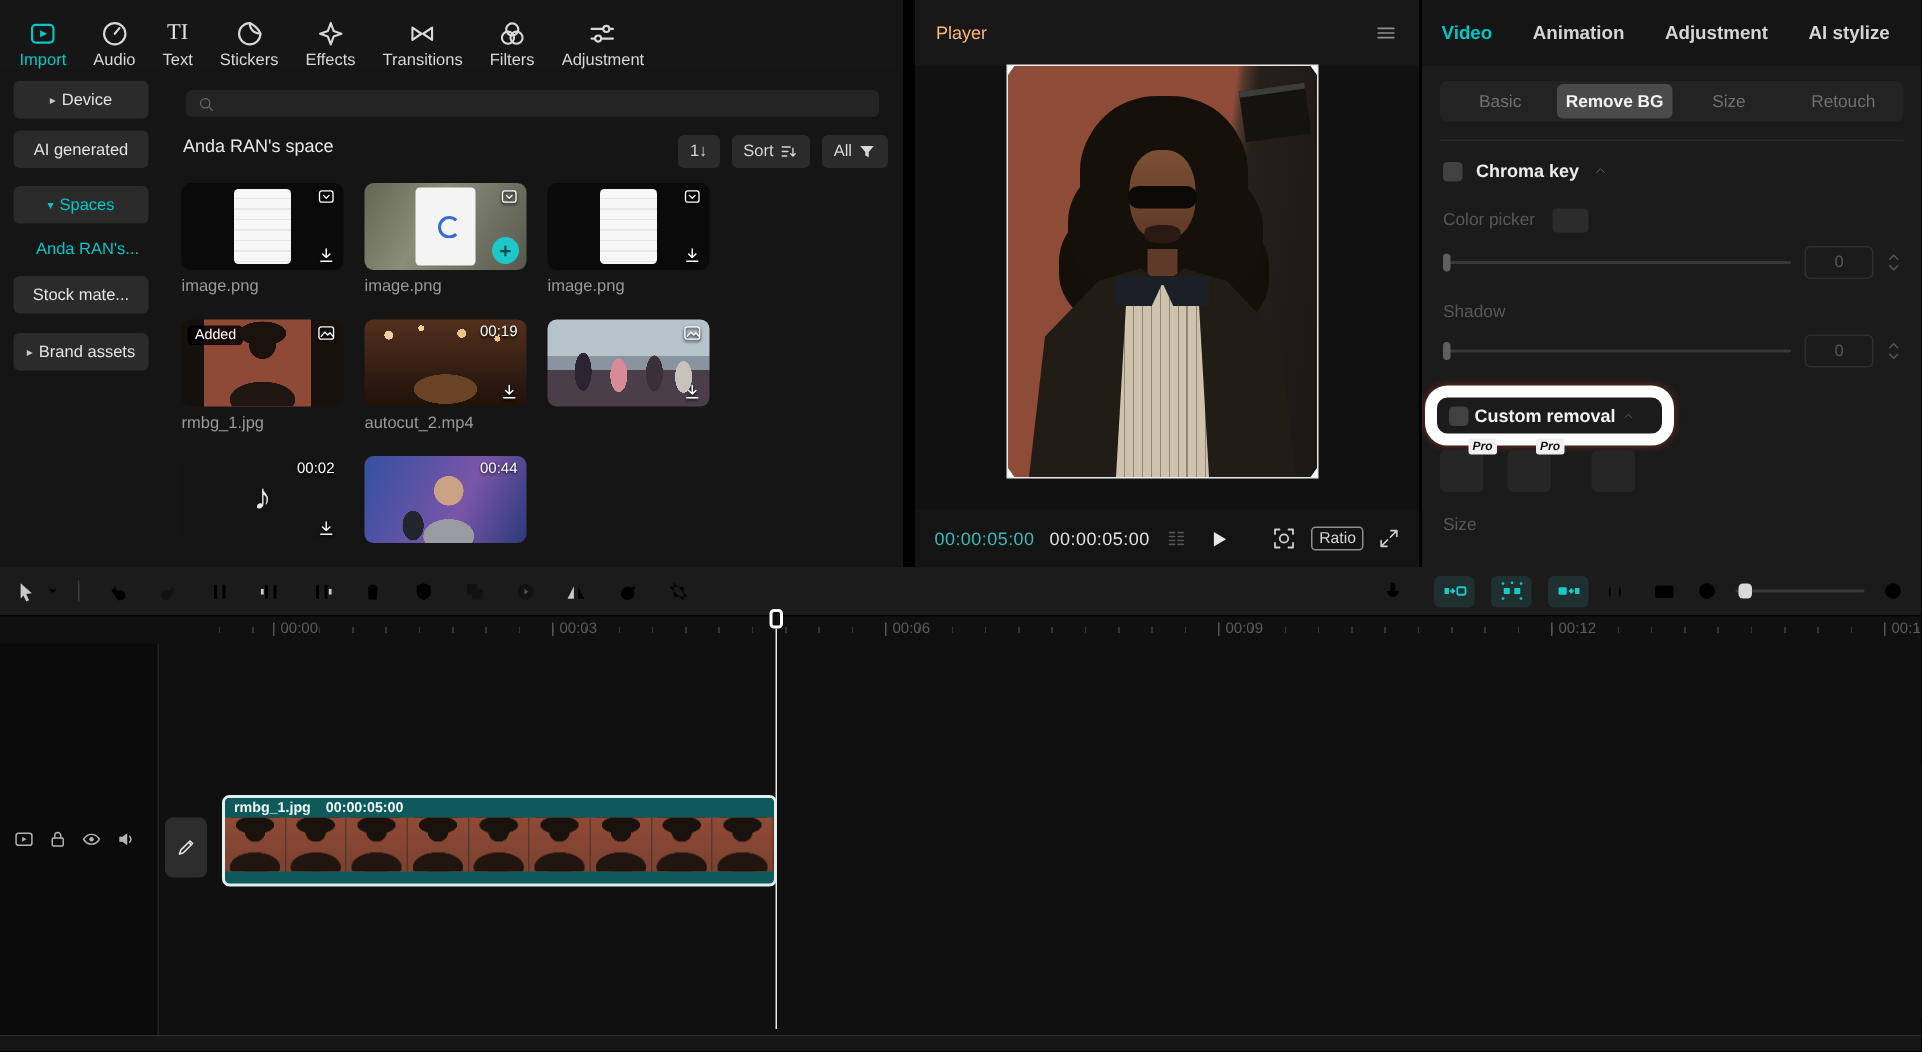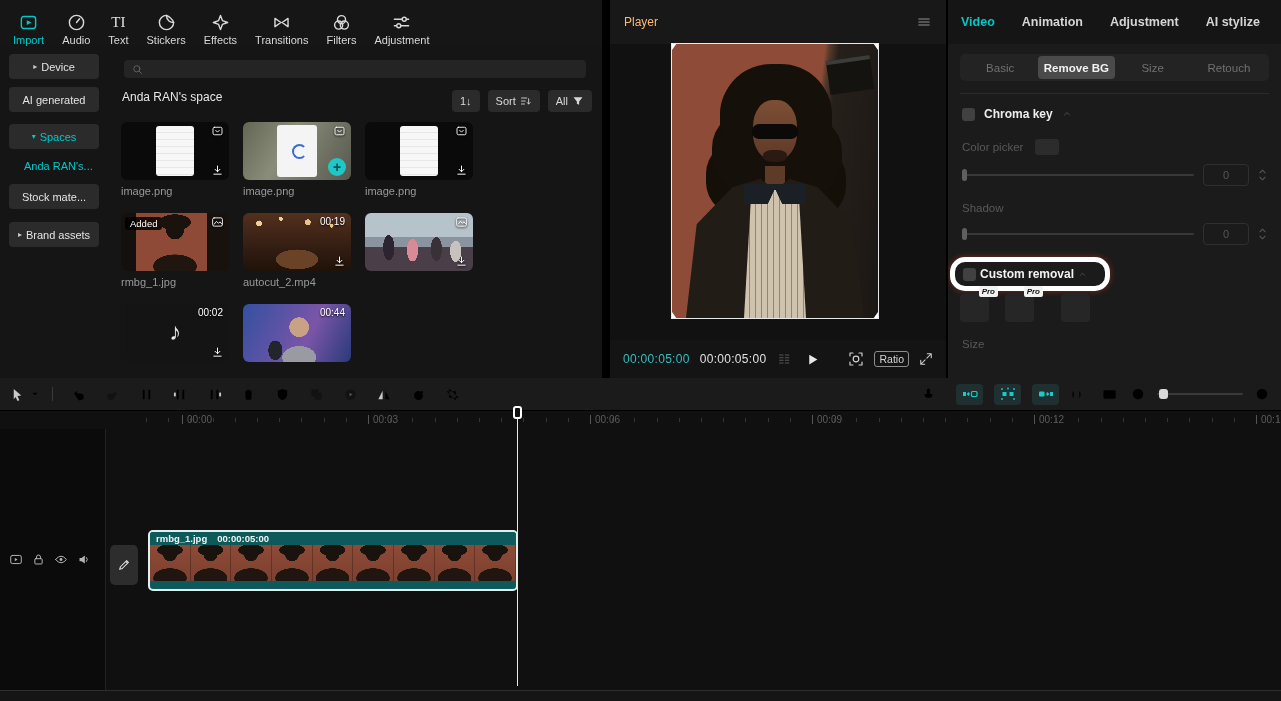--- a/index.html
+++ b/index.html
@@ -117,21 +117,21 @@
   .chk{width:13px;height:13px;border-radius:3px;background:#414141;}
   .carup{color:#6f6f6f;}
   .cprow{display:flex;align-items:center;gap:12px;margin:18px 14px 0;font-size:11.5px;color:#585858;}
   .swatch{width:24px;height:16px;background:#2c2c2c;border-radius:3px;}
   .slabel{margin:16px 14px 0;font-size:11.5px;color:#585858;}
   .srow{display:flex;align-items:center;margin:9px 14px 0;gap:9px;}
   .strack{flex:1;height:2px;background:#383838;position:relative;border-radius:1px;}
   .knobpill{position:absolute;left:0;top:-5px;width:5px;height:12px;border-radius:2.5px;background:#5f5f5f;}
   .valbox{width:44px;height:20px;border:1px solid #2f2f2f;border-radius:4px;display:flex;align-items:center;justify-content:center;font-size:11px;color:#565656;}
   .stepper{display:flex;flex-direction:column;gap:0px;color:#565656;}
-  .annot{margin:12px 0 0 2px;width:134px;border:5px solid #ffffff;border-radius:15px;padding:5px 8px;display:flex;align-items:center;gap:4px;box-shadow:0 0 6px rgba(238,63,40,.45);}
+  .annot{margin:12px 0 0 2px;width:134px;border:8px solid #ffffff;border-radius:15px;padding:5px 8px;display:flex;align-items:center;gap:4px;box-shadow:0 0 6px rgba(238,63,40,.45);}
   .tools{display:flex;margin:3px 0 0 12px;}
   .tool{width:29px;height:28px;background:#262626;border-radius:4px;position:relative;margin-left:16px;}
   .tool:first-child{margin-left:0;}
   .tool.gap{margin-left:27px;}
   .pro{position:absolute;top:-8px;right:-9px;background:#f2f2f2;color:#111;font-size:8px;font-weight:700;font-style:italic;padding:0 3px;border-radius:2px;line-height:11px;}
 
   
   #timeline{left:0;top:378px;width:1281px;height:323px;background:#101010;}
   .ttb{position:absolute;left:0;top:0;width:100%;height:33px;background:#1b1b1b;display:flex;align-items:center;padding:0 8px;box-sizing:border-box;border-bottom:1px solid #000;}
   .ti{min-width:34px;display:flex;justify-content:center;align-items:center;color:#c9c9c9;}

